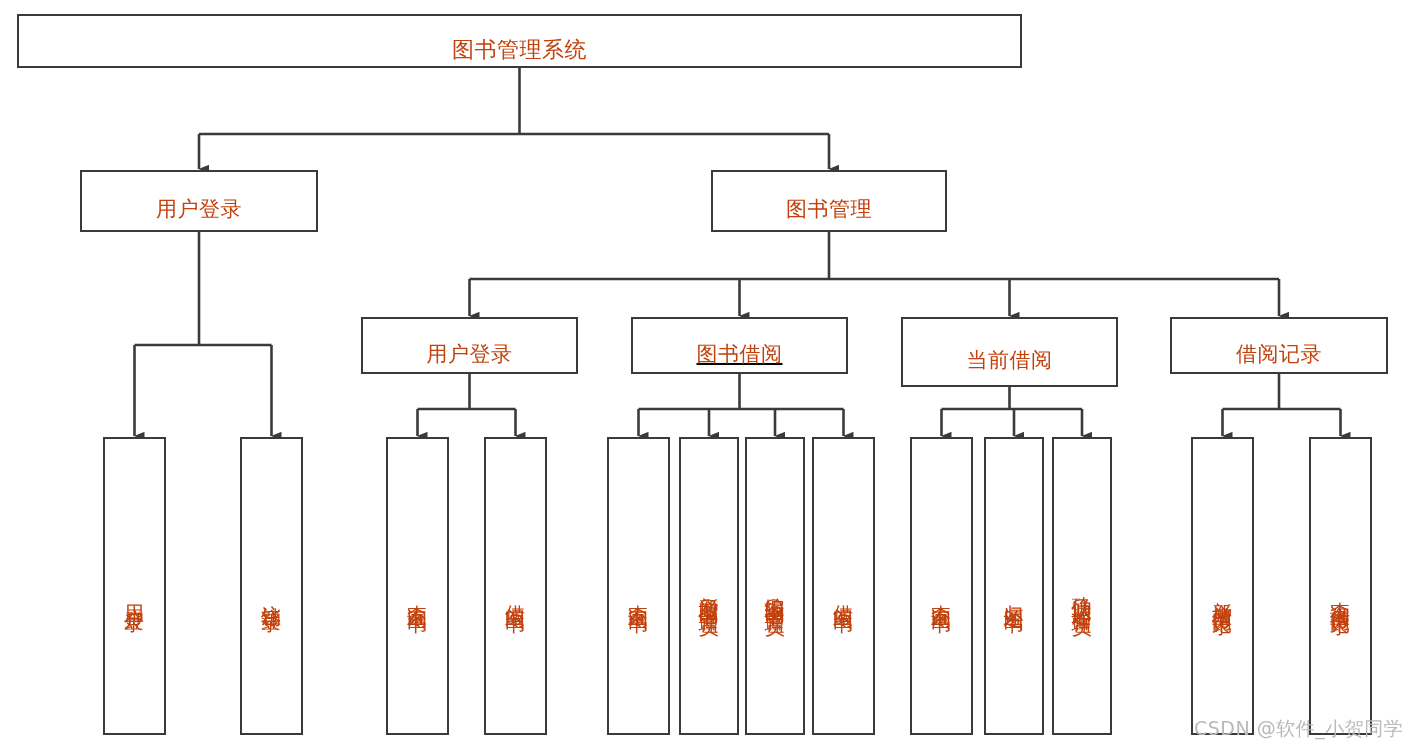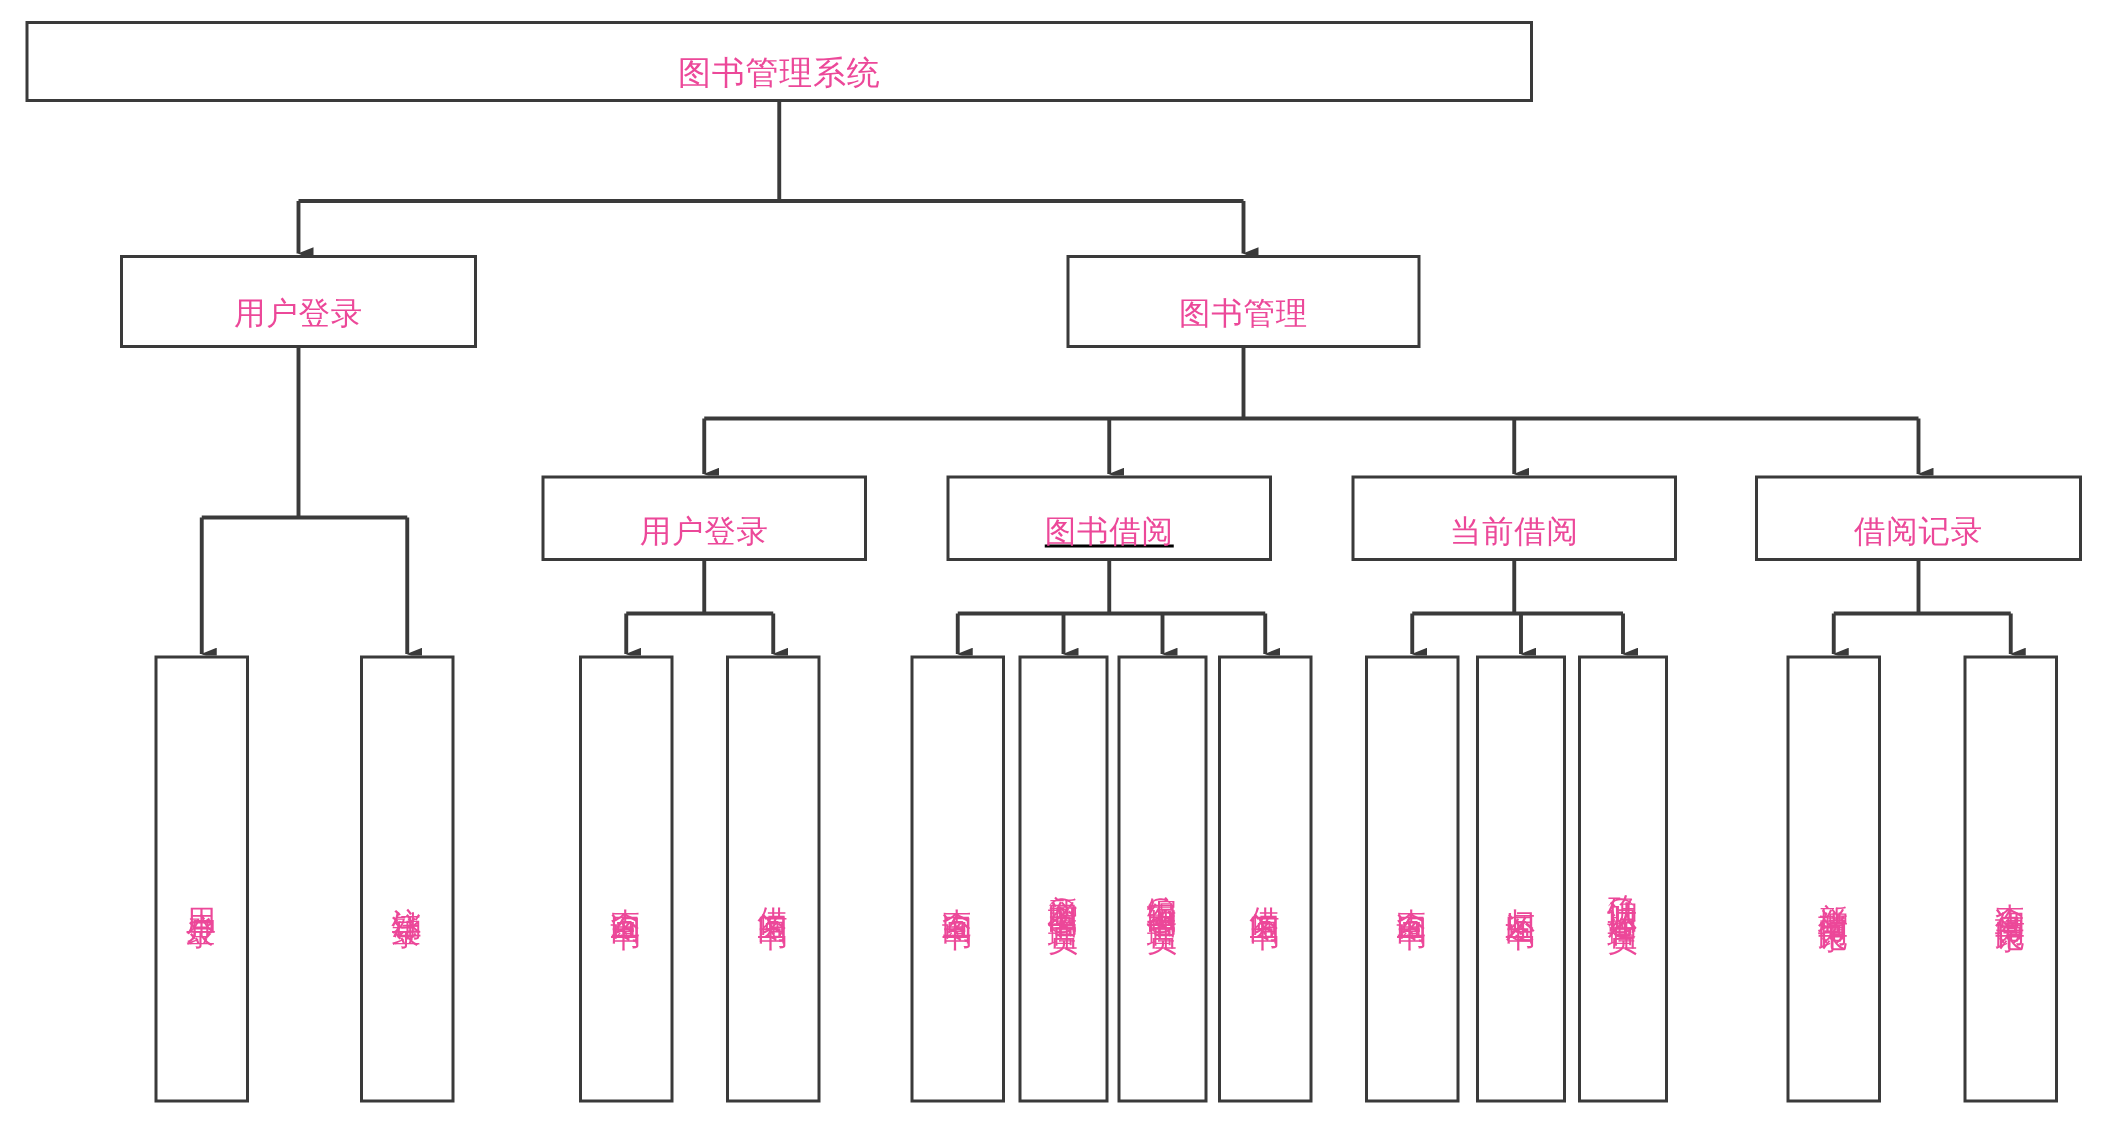--- a/index.html
+++ b/index.html
@@ -31,21 +31,21 @@
     position: absolute;
     box-sizing: border-box;
     background: #ffffff;
     border: 2px solid #3a3a3a;
     display: flex;
     align-items: center;
     justify-content: center;
     overflow: hidden;
   }
   .node-label {
-    color: #ec4899;
+    color: #c2410c;
     font-size: 21px;
     line-height: 1.15;
     white-space: nowrap;
     letter-spacing: 0.5px;
     margin-top: 17px;
   }
   .node.vertical .node-label {
     writing-mode: vertical-rl;
     text-orientation: upright;
     font-size: 20px;
@@ -116,21 +116,21 @@
       </div>
       <div class="node" style="left: 711px; top: 170px; width: 236px; height: 62px; text-align: center;">
         <span class="node-label">图书管理</span>
       </div>
       <div class="node" style="left: 361px; top: 317px; width: 217px; height: 57px;">
         <span class="node-label">用户登录</span>
       </div>
       <div class="node" style="left: 631px; top: 317px; width: 217px; height: 57px; text-decoration: underline;">
         <span class="node-label">图书借阅</span>
       </div>
-      <div class="node" style="left: 901px; top: 317px; width: 217px; height: 57px;">
+      <div class="node" style="left: 901px; top: 317px; width: 217px; height: 70px;">
         <span class="node-label">当前借阅</span>
       </div>
       <div class="node" style="left: 1170px; top: 317px; width: 218px; height: 57px;">
         <span class="node-label">借阅记录</span>
       </div>
       <div class="node vertical" style="left: 103px; top: 437px; width: 63px; height: 298px;">
         <span class="node-label">用户登录</span>
       </div>
       <div class="node vertical" style="left: 240px; top: 437px; width: 63px; height: 298px;">
         <span class="node-label">注销登录</span>
@@ -162,13 +162,14 @@
       <div class="node vertical" style="left: 1052px; top: 437px; width: 60px; height: 298px;">
         <span class="node-label">确认归还（管理员）</span>
       </div>
       <div class="node vertical" style="left: 1191px; top: 437px; width: 63px; height: 298px;">
         <span class="node-label">新增借阅记录</span>
       </div>
       <div class="node vertical" style="left: 1309px; top: 437px; width: 63px; height: 298px;">
         <span class="node-label">查询借阅记录</span>
       </div>
     </div>
+  <div class="watermark" style="left: 1194px; top: 716px;">CSDN @软件_小贺同学</div>
 </div>
 
 </body></html>

